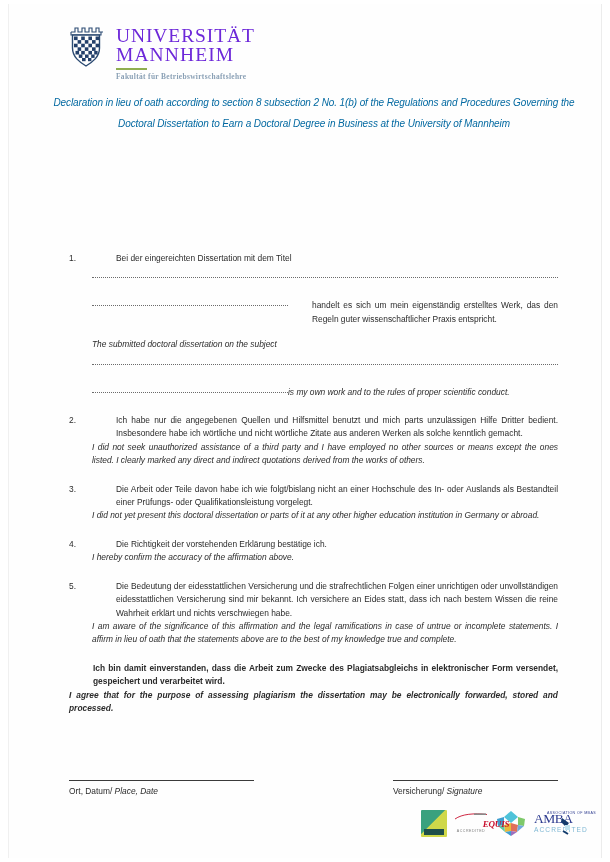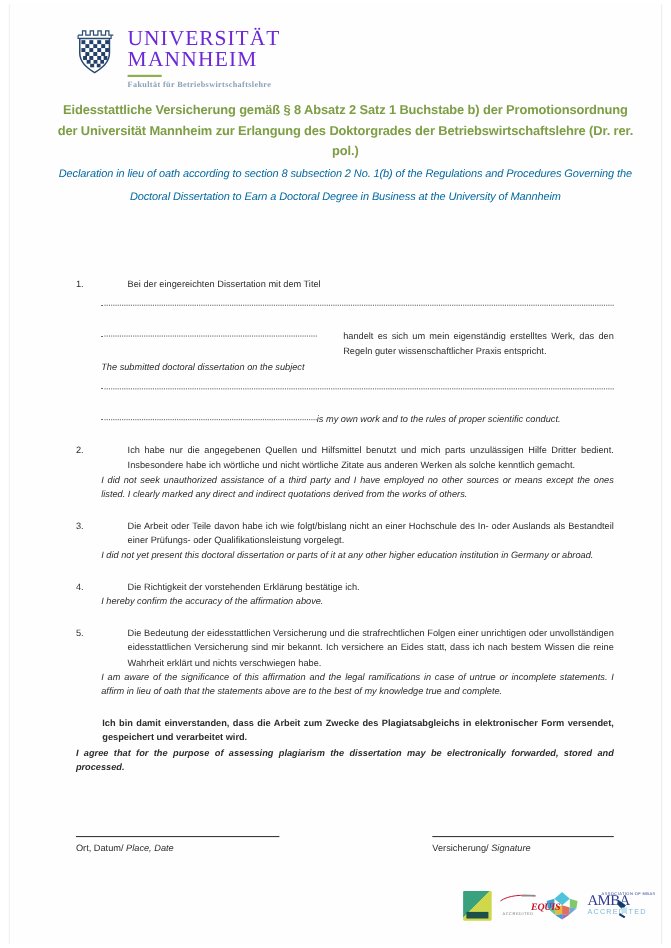--- a/index.html
+++ b/index.html
@@ -144,37 +144,37 @@
     margin-top: 1px;
   }
   .dots-part {
     flex: 0 0 196px;
     border-bottom: 1px dotted #6b6b6b;
     height: 8px;
     position: relative;
     top: -2px;
   }
   .dots-row .de, .dots-row .en { flex: 1 1 auto; margin-top: 20px; }
-  .item1-tail { margin-top: 1px; }
+  .item1-tail { margin-top: 12px; }
 
   .closing {
     margin-top: 8px;
     font-weight: bold;
   }
 
   
   .sig-area {
     position: absolute;
     left: 60px;
     top: 756px;
     width: 489px;
     display: flex;
     justify-content: space-between;
   }
-  .sig-col { width: 185px; }
+  .sig-col { width: 185px; margin-top: 20px; }
   .sig-col.right { width: 165px; }
   .sig-line {
     border-top: 1px solid #3a3a3a;
     height: 0;
     margin-bottom: 5px;
   }
   .sig-label {
     font-size: 8.4px;
     color: #2b2b2b;
     white-space: nowrap;
@@ -288,21 +288,20 @@
       </svg>
       <div class="wordmark">
         <div class="uni-line1">UNIVERSITÄT</div>
         <div class="uni-line2">MANNHEIM</div>
         <div class="faculty-rule"></div>
         <div class="faculty-text">Fakultät für Betriebswirtschaftslehre</div>
       </div>
     </div>
 
     <div class="title-block">
-      <div class="title-de">Eidesstattliche Versicherung gemäß § 8 Absatz 2 Satz 1 Buchstabe b) der Promotionsordnung der Universität Mannheim zur Erlangung des Doktorgrades der Betriebswirtschaftslehre (Dr. rer. pol.)</div>
       <div class="title-en">Declaration in lieu of oath according to section 8 subsection 2 No. 1(b) of the Regulations and Procedures Governing the Doctoral Dissertation to Earn a Doctoral Degree in Business at the University of Mannheim</div>
     </div>
 
     <div class="content">
 
       <div class="item">
         <div class="item-num">1.</div>
         <div class="item-body">
           <div class="de">Bei der eingereichten Dissertation mit dem Titel</div>
           <div class="dots-full"></div>

